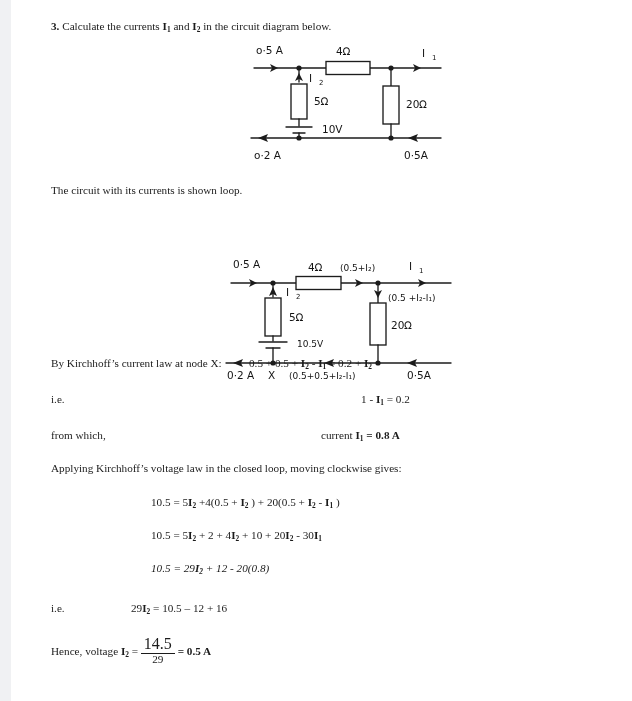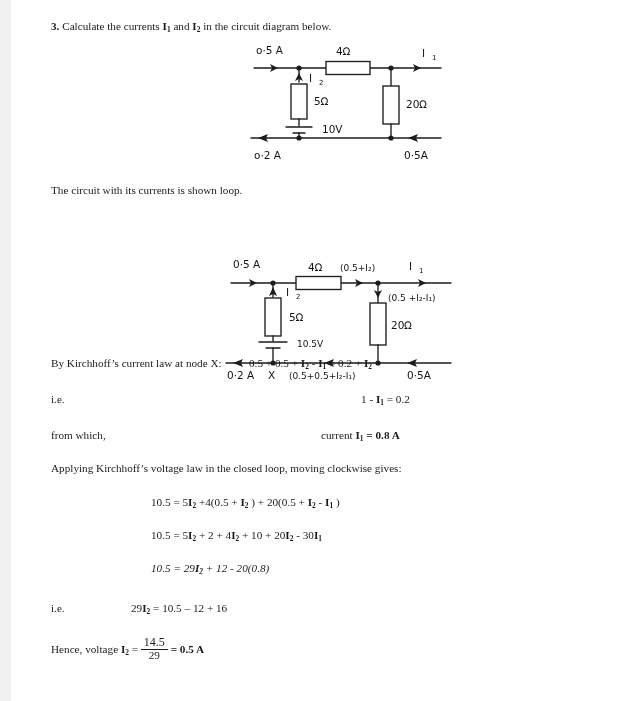--- a/index.html
+++ b/index.html
@@ -79,21 +79,21 @@
 
   
   .frac {
     display: inline-block;
     vertical-align: middle;
     text-align: center;
     line-height: 1.05;
     position: relative;
     top: -0.15em;
   }
-  .frac .num { display: block; padding: 0 3px; font-size: 12px; }
+  .frac .num { display: block; padding: 0 3px; font-size: 16px; }
   .frac .den {
     display: block;
     border-top: 1px solid #1b1b1b;
     padding: 0 3px;
     font-size: 11.2px;
   }
 </style>
 </head>
 <body>
 

